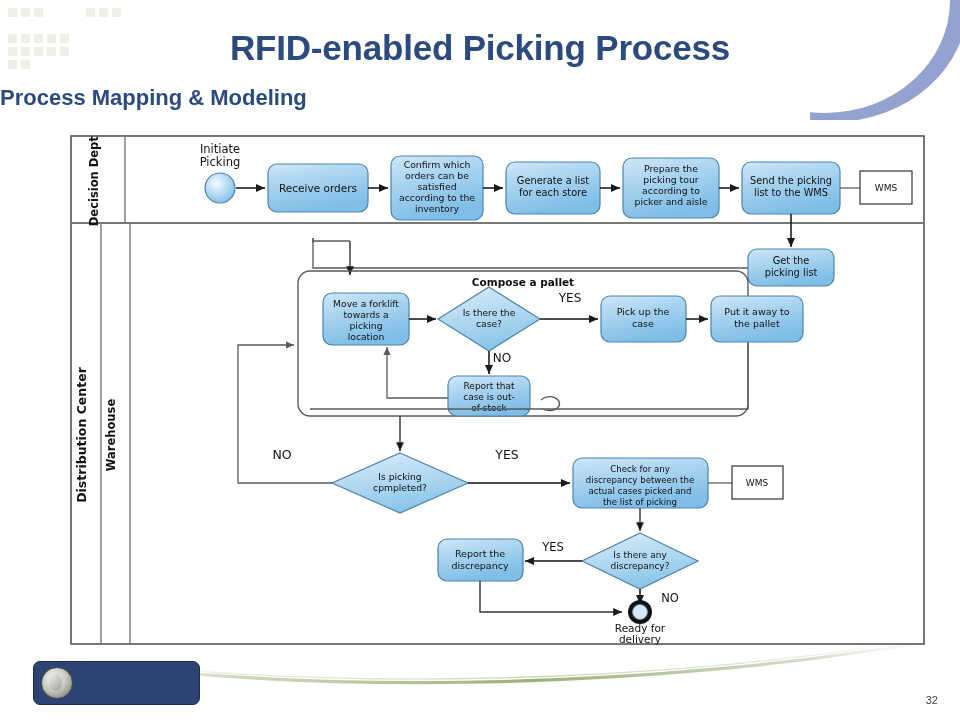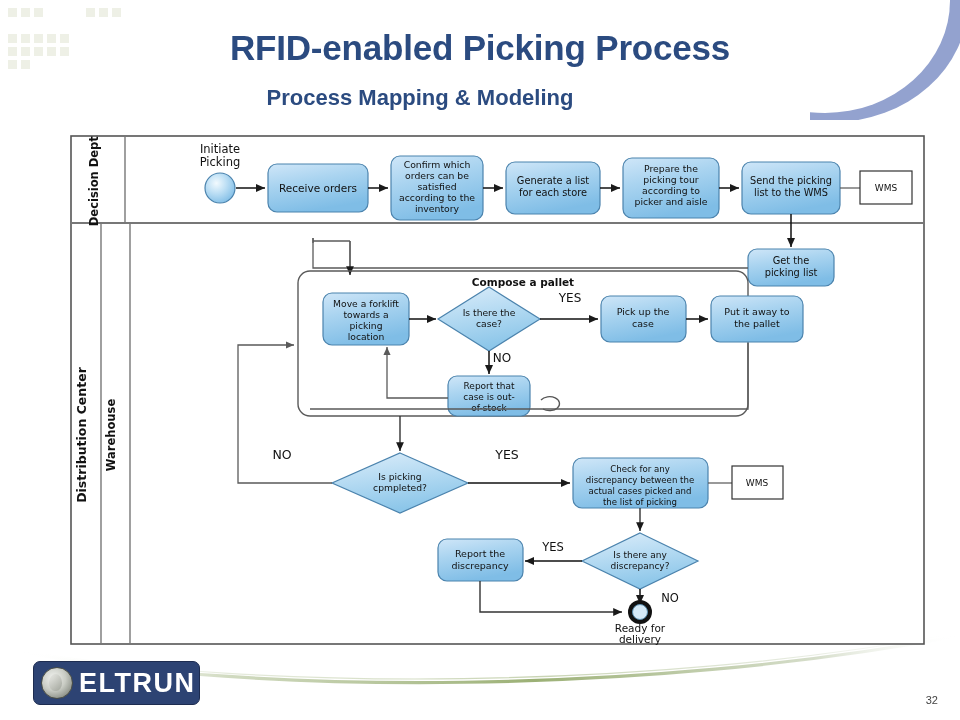--- a/index.html
+++ b/index.html
@@ -29,21 +29,21 @@
 
   
   .bot-swoosh{position:absolute;left:0;bottom:0;width:960px;height:90px;overflow:hidden;}
 
   
   .title{
     position:absolute;left:0;top:28px;width:960px;text-align:center;
     font-size:35px;font-weight:bold;color:#2b4b80;letter-spacing:-.2px;
   }
   .subtitle{
-    position:absolute;left:0;top:85px;width:840px;text-align:center;
+    position:absolute;left:0;top:85px;width:840px;
     font-size:22px;font-weight:bold;color:#2b4b80;
   }
 
   
   .diagram{position:absolute;left:70px;top:135px;width:855px;height:510px;}
 
   
   .logo{
     position:absolute;left:33px;top:661px;width:165px;height:42px;
     background:#2d4373;border-radius:7px;border:1px solid #1d2c50;
@@ -296,17 +296,16 @@
 
       <circle cx="570" cy="477" r="12" fill="#111"></circle>
       <circle cx="570" cy="477" r="7.5" fill="#d4e9f7" stroke="#5b8fb0" stroke-width="1"></circle>
       <text x="570" y="497" font-size="10.5" fill="#111" text-anchor="middle">Ready for</text>
       <text x="570" y="508" font-size="10.5" fill="#111" text-anchor="middle">delivery</text>
     </svg>
   </div>
 
   <div class="logo">
     <div class="coin"></div>
-    <div class="word">ELTRUN</div>
   </div>
 
   <div class="pagenum">32</div>
 </div>
 
 </body></html>

